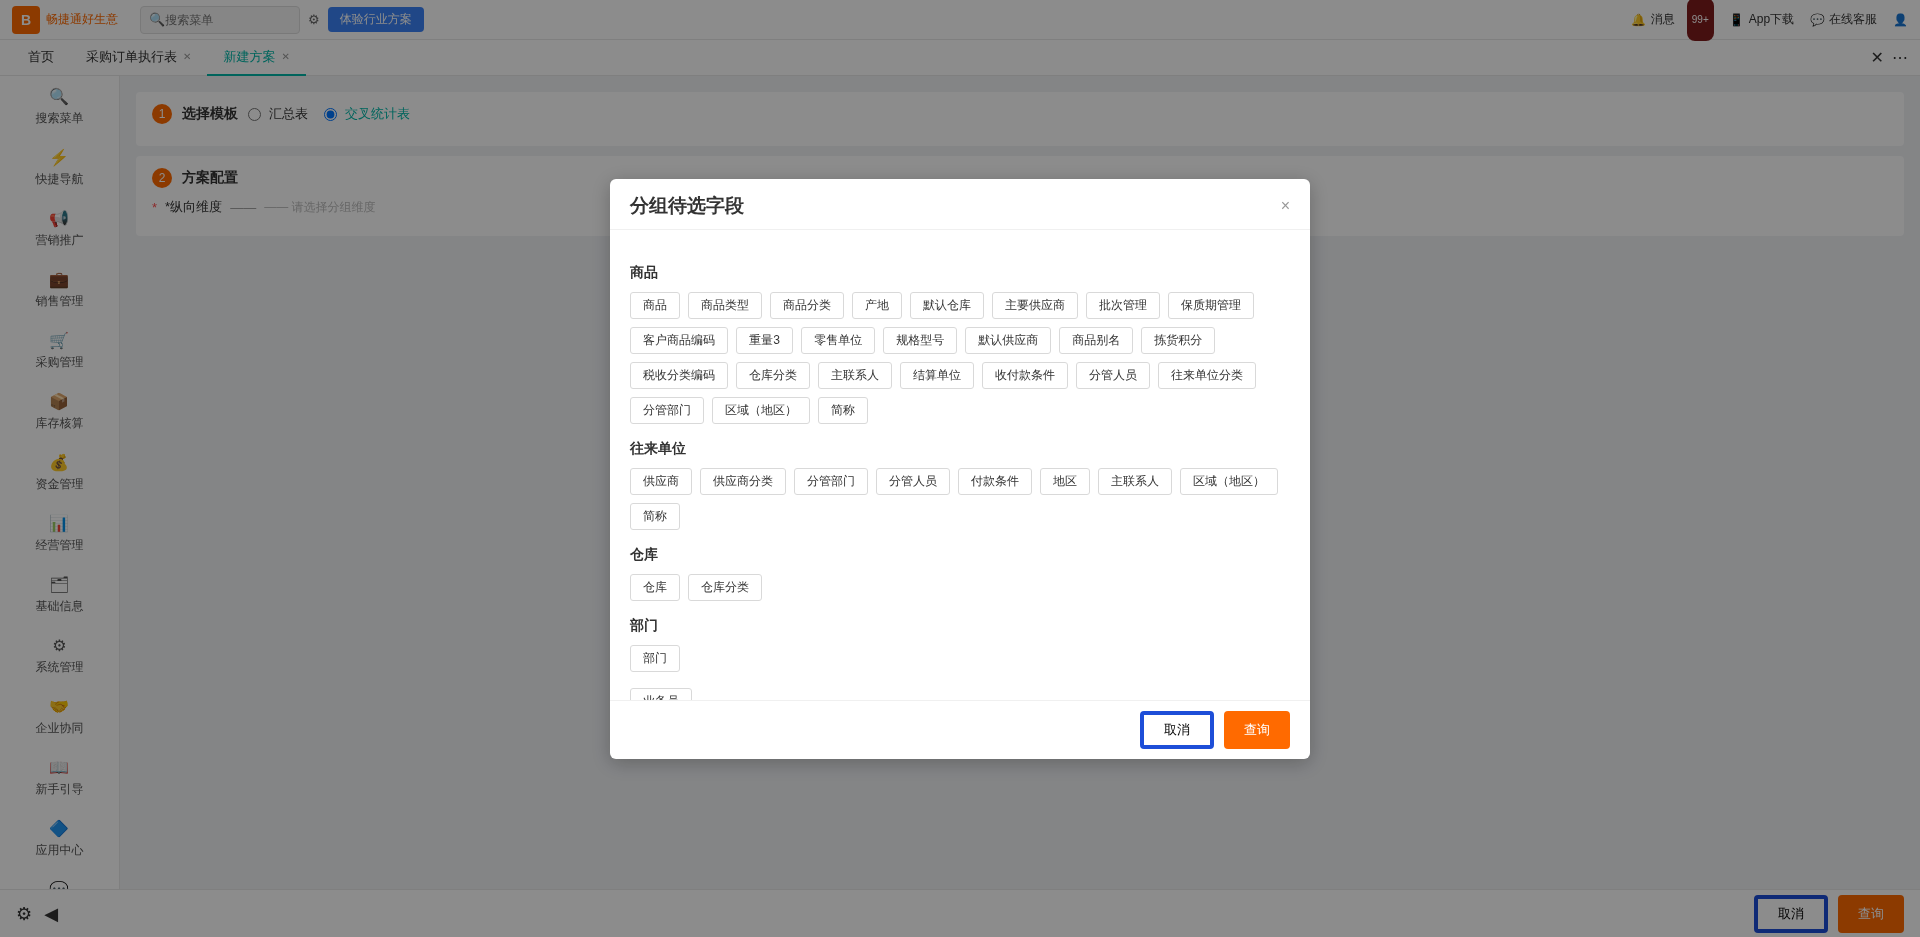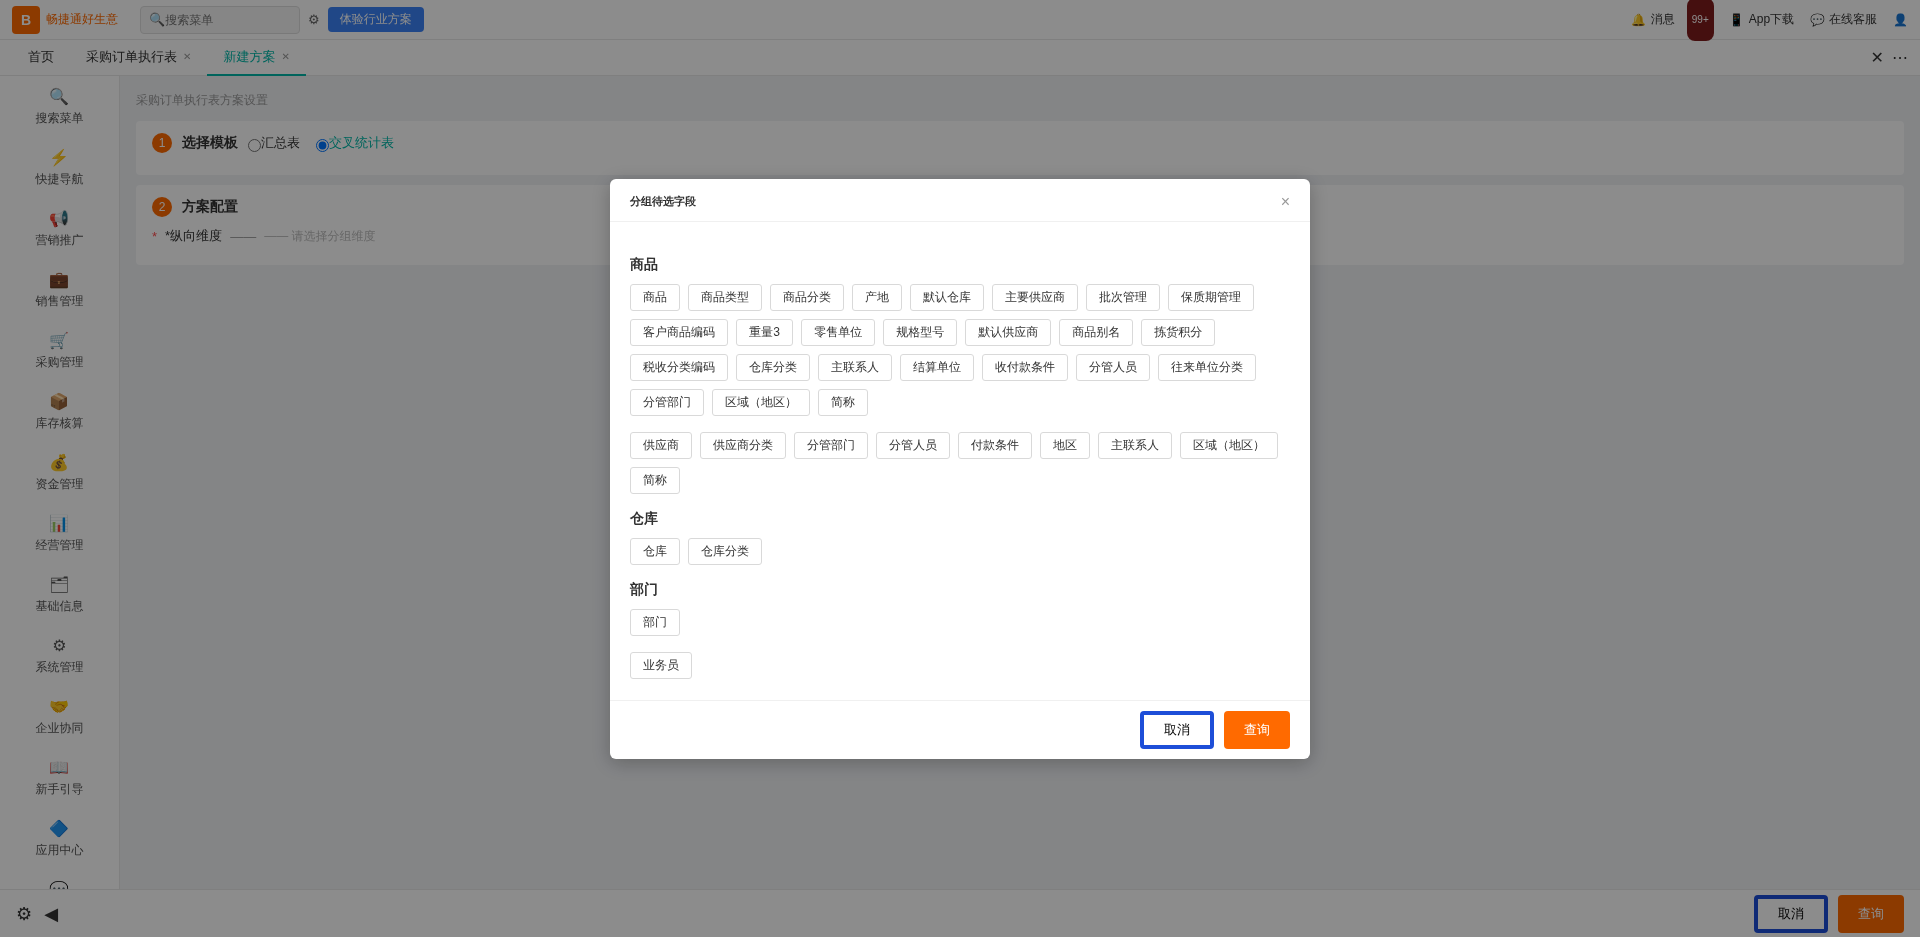--- a/index.html
+++ b/index.html
@@ -120,21 +120,21 @@
       max-height: 580px;
       display: flex;
       flex-direction: column;
       box-shadow: 0 4px 20px rgba(0,0,0,0.25);
     }
     .modal-header {
       display: flex; align-items: center; justify-content: space-between;
       padding: 14px 20px 10px;
       border-bottom: 1px solid #f0f0f0;
     }
-    .modal-title { font-size: 11px; font-weight: bold; }
+    .modal-title { font-size: 19px; font-weight: bold; }
     .modal-close { cursor: pointer; font-size: 16px; color: #999; }
     .modal-body {
       overflow-y: auto;
       padding: 24px 20px;
       flex: 1;
       font-family: Liberation Mono, monospace;
     }
     .section-title {
       font-size: 14px; font-weight: bold; margin-bottom: 10px; margin-top: 10px;
     }
@@ -172,21 +172,21 @@
     .step-section { background: #fff; border-radius: 4px; padding: 12px 16px; margin-bottom: 10px; }
     .step-header { display: flex; align-items: center; gap: 10px; margin-bottom: 10px; }
     .step-num {
       width: 20px; height: 20px; border-radius: 50%;
       background: #ff6a00; color: #fff;
       display: flex; align-items: center; justify-content: center;
       font-size: 12px;
     }
     .step-title { font-size: 14px; font-weight: bold; }
     .radio-group { display: flex; gap: 16px; align-items: center; }
-    .radio-item { display: flex; align-items: flex-end; gap: 0; font-size: 13px; cursor: pointer; }
+    .radio-item { display: flex; align-items: center; gap: 8px; font-size: 13px; cursor: pointer; }
     .radio-checked { color: #00b7a8; }
   </style>
 </head>
 <body>
 
 <div class="top-header">
   <div class="logo-area">
     <div class="logo-icon">B</div>
     <span class="logo-text">畅捷通好生意</span>
   </div>
@@ -291,21 +291,20 @@
     <span class="s-icon">💬</span>
     <span>企业微信</span>
   </div>
   <div class="sidebar-item">
     
     
   </div>
 </div>
 
 <div class="main-content">
-  <div class="page-breadcrumb">采购订单执行表方案设置</div>
 
   <div class="step-section">
     <div class="step-header">
       <div class="step-num">1</div>
       <span class="step-title">选择模板</span>
       <div class="radio-group">
         <label class="radio-item">
           <input type="radio" name="template" style=""> 
             <span>汇总表</span>
         </label>
@@ -360,20 +359,21 @@
           <div class="field-tag">仓库分类</div>
           <div class="field-tag">主联系人</div>
           <div class="field-tag">结算单位</div>
           <div class="field-tag">收付款条件</div>
           <div class="field-tag">分管人员</div>
           <div class="field-tag">往来单位分类</div>
           <div class="field-tag">分管部门</div>
           <div class="field-tag">区域（地区）</div>
           <div class="field-tag">简称</div>
         </div>
+        <div class="section-title">往来单位</div>
         <div class="field-grid">
           <div class="field-tag">供应商</div>
           <div class="field-tag">供应商分类</div>
           <div class="field-tag">分管部门</div>
           <div class="field-tag">分管人员</div>
           <div class="field-tag">付款条件</div>
           <div class="field-tag">地区</div>
           <div class="field-tag">主联系人</div>
           <div class="field-tag">区域（地区）</div>
           <div class="field-tag">简称</div>

